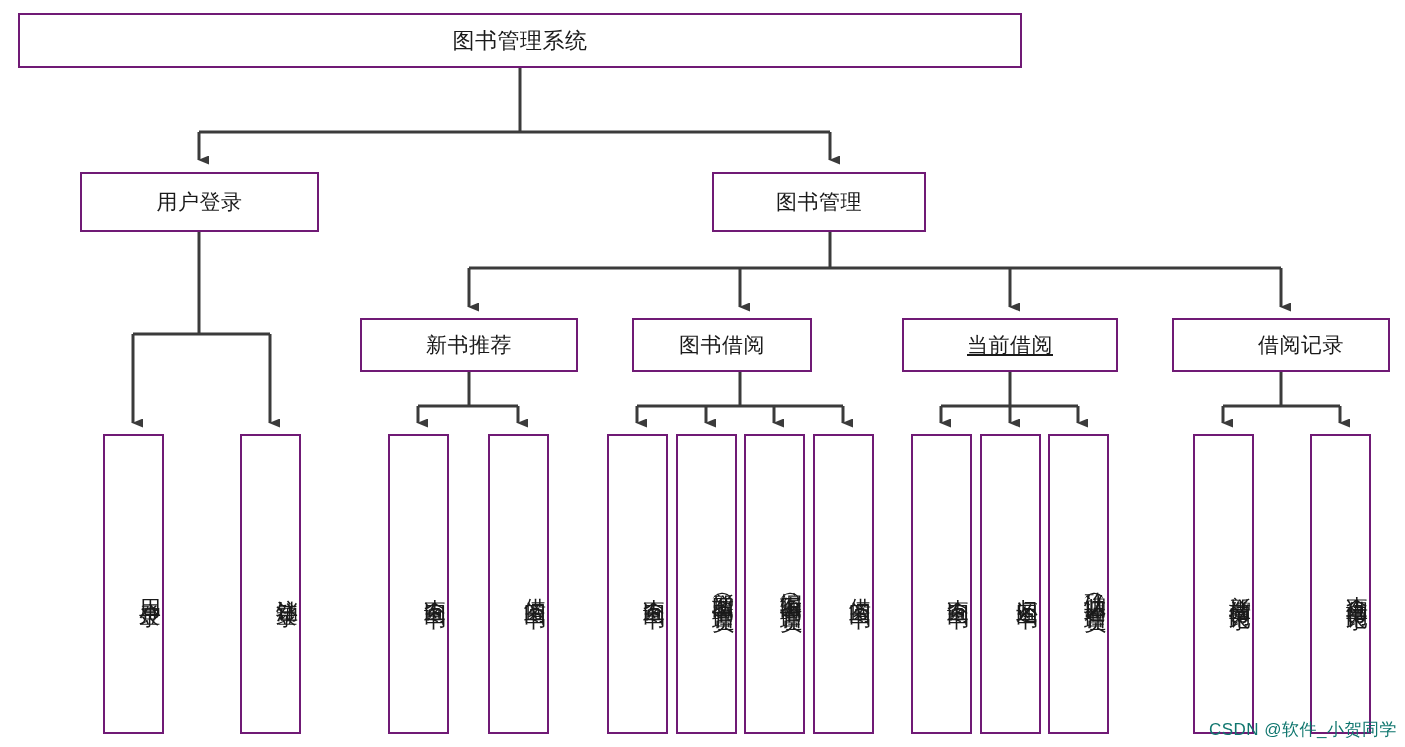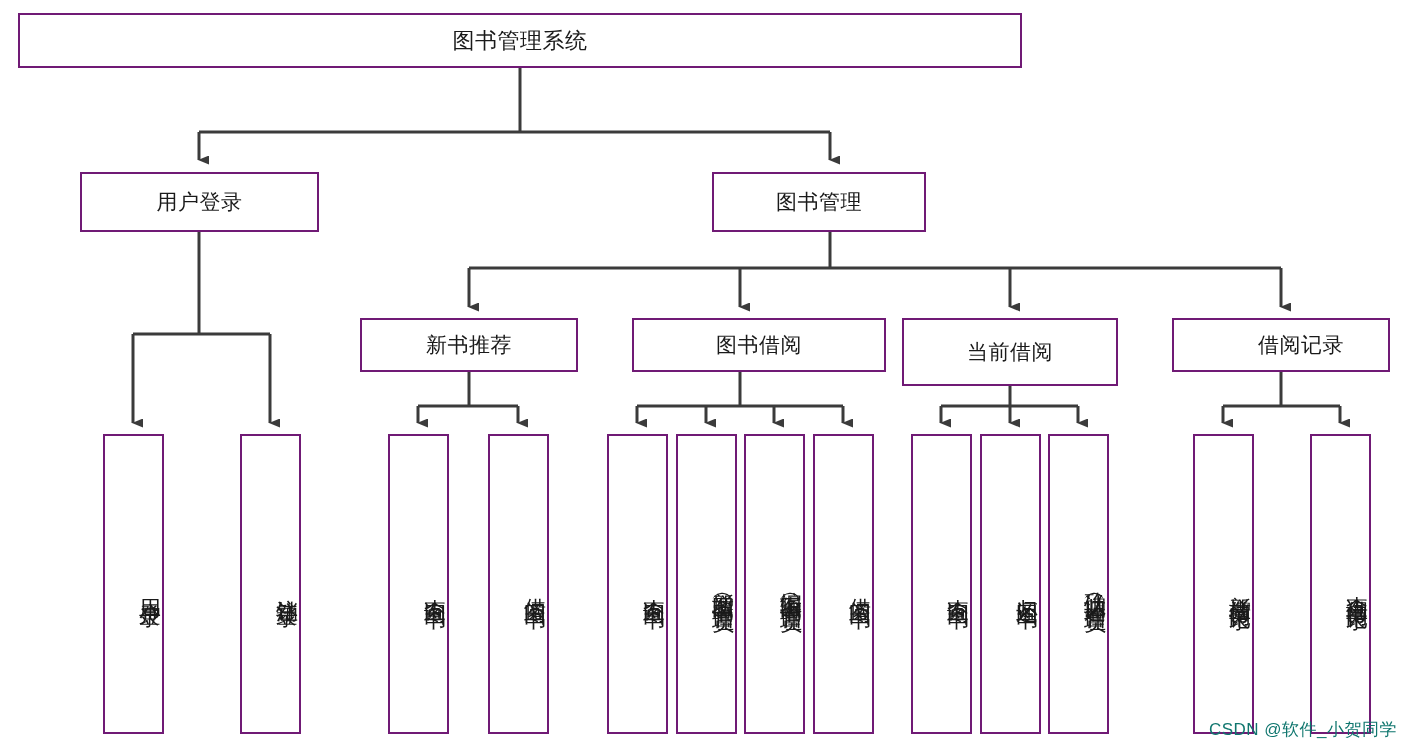--- a/index.html
+++ b/index.html
@@ -131,24 +131,24 @@
   <div class="node node-h" style="left:80px; top:172px; width:239px; height:60px;">
     <span>用户登录</span>
   </div>
   <div class="node node-h" style="left:712px; top:172px; width:214px; height:60px;">
     <span>图书管理</span>
   </div>
 
   <div class="node node-h" style="left:360px; top:318px; width:218px; height:54px;">
     <span>新书推荐</span>
   </div>
-  <div class="node node-h" style="left:632px; top:318px; width:254px; height:54px;">
+  <div class="node node-h" style="left:632px; top:318px; width:180px; height:54px;">
     <span>图书借阅</span>
   </div>
-  <div class="node node-h" style="left:902px; top:318px; width:216px; height:68px;">
+  <div class="node node-h" style="left:902px; top:318px; width:216px; height:54px;text-decoration:underline;">
     <span>当前借阅</span>
   </div>
   <div class="node node-h" style="left:1172px; top:318px; width:218px; height:54px;padding-left:40px;">
     <span>借阅记录</span>
   </div>
 
   <div class="node node-v" style="left:103px; top:434px; width:61px; height:300px;">
     <span class="vtext">用户登录</span>
   </div>
   <div class="node node-v" style="left:240px; top:434px; width:61px; height:300px;">

